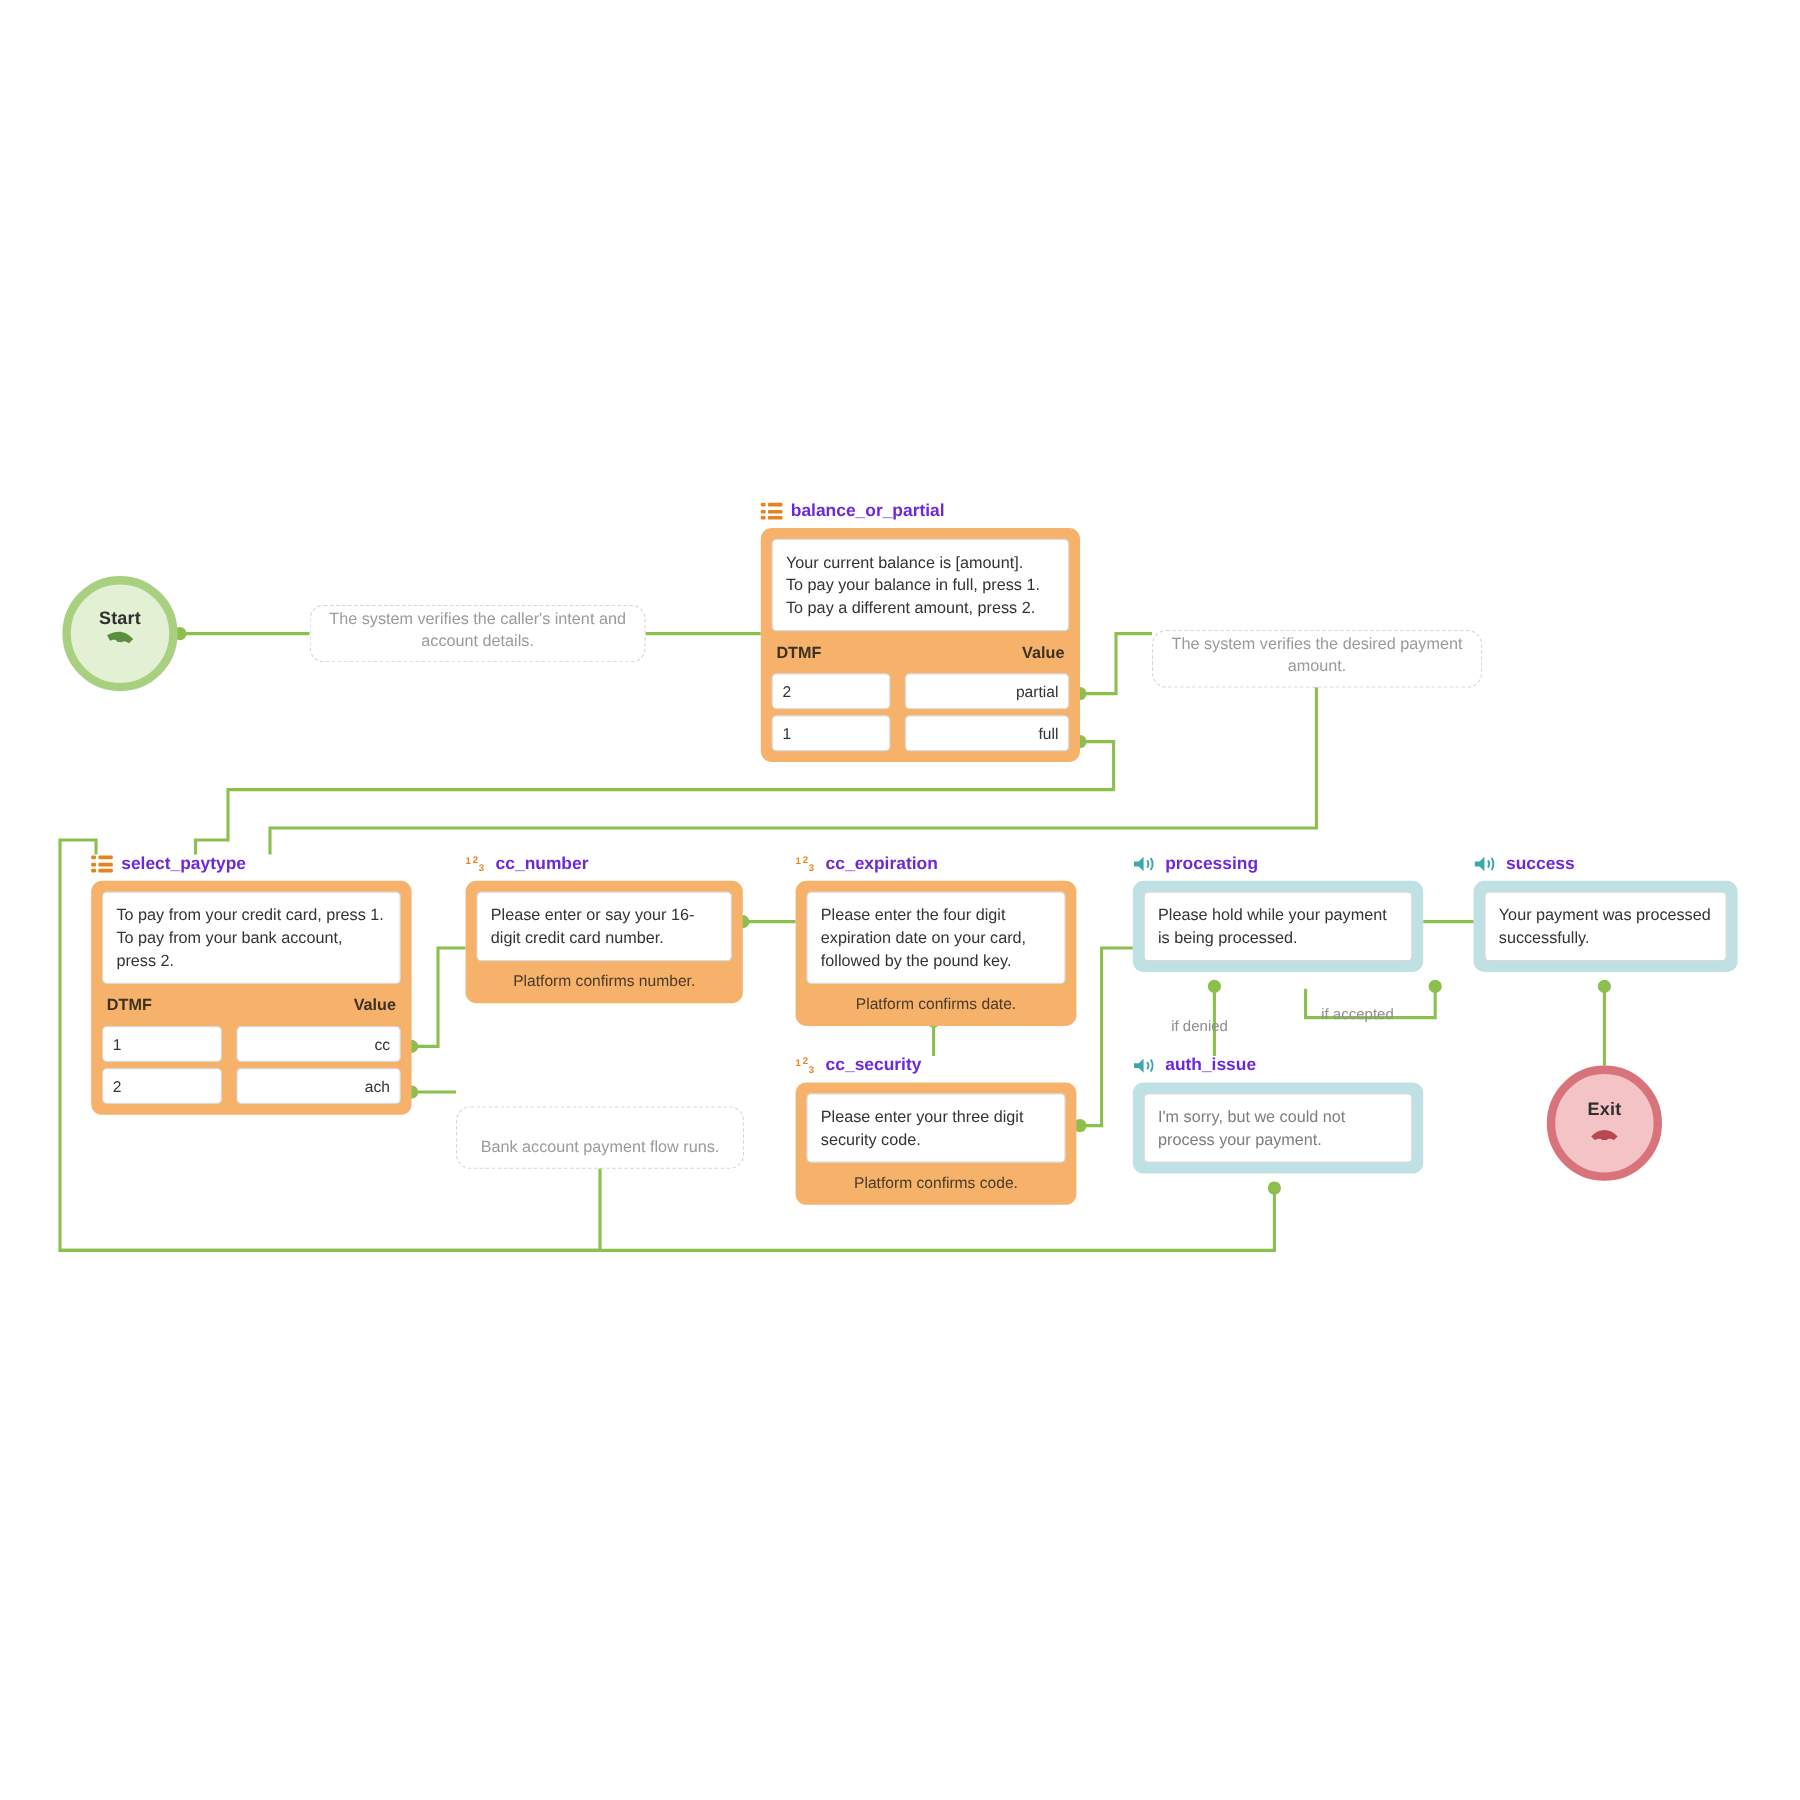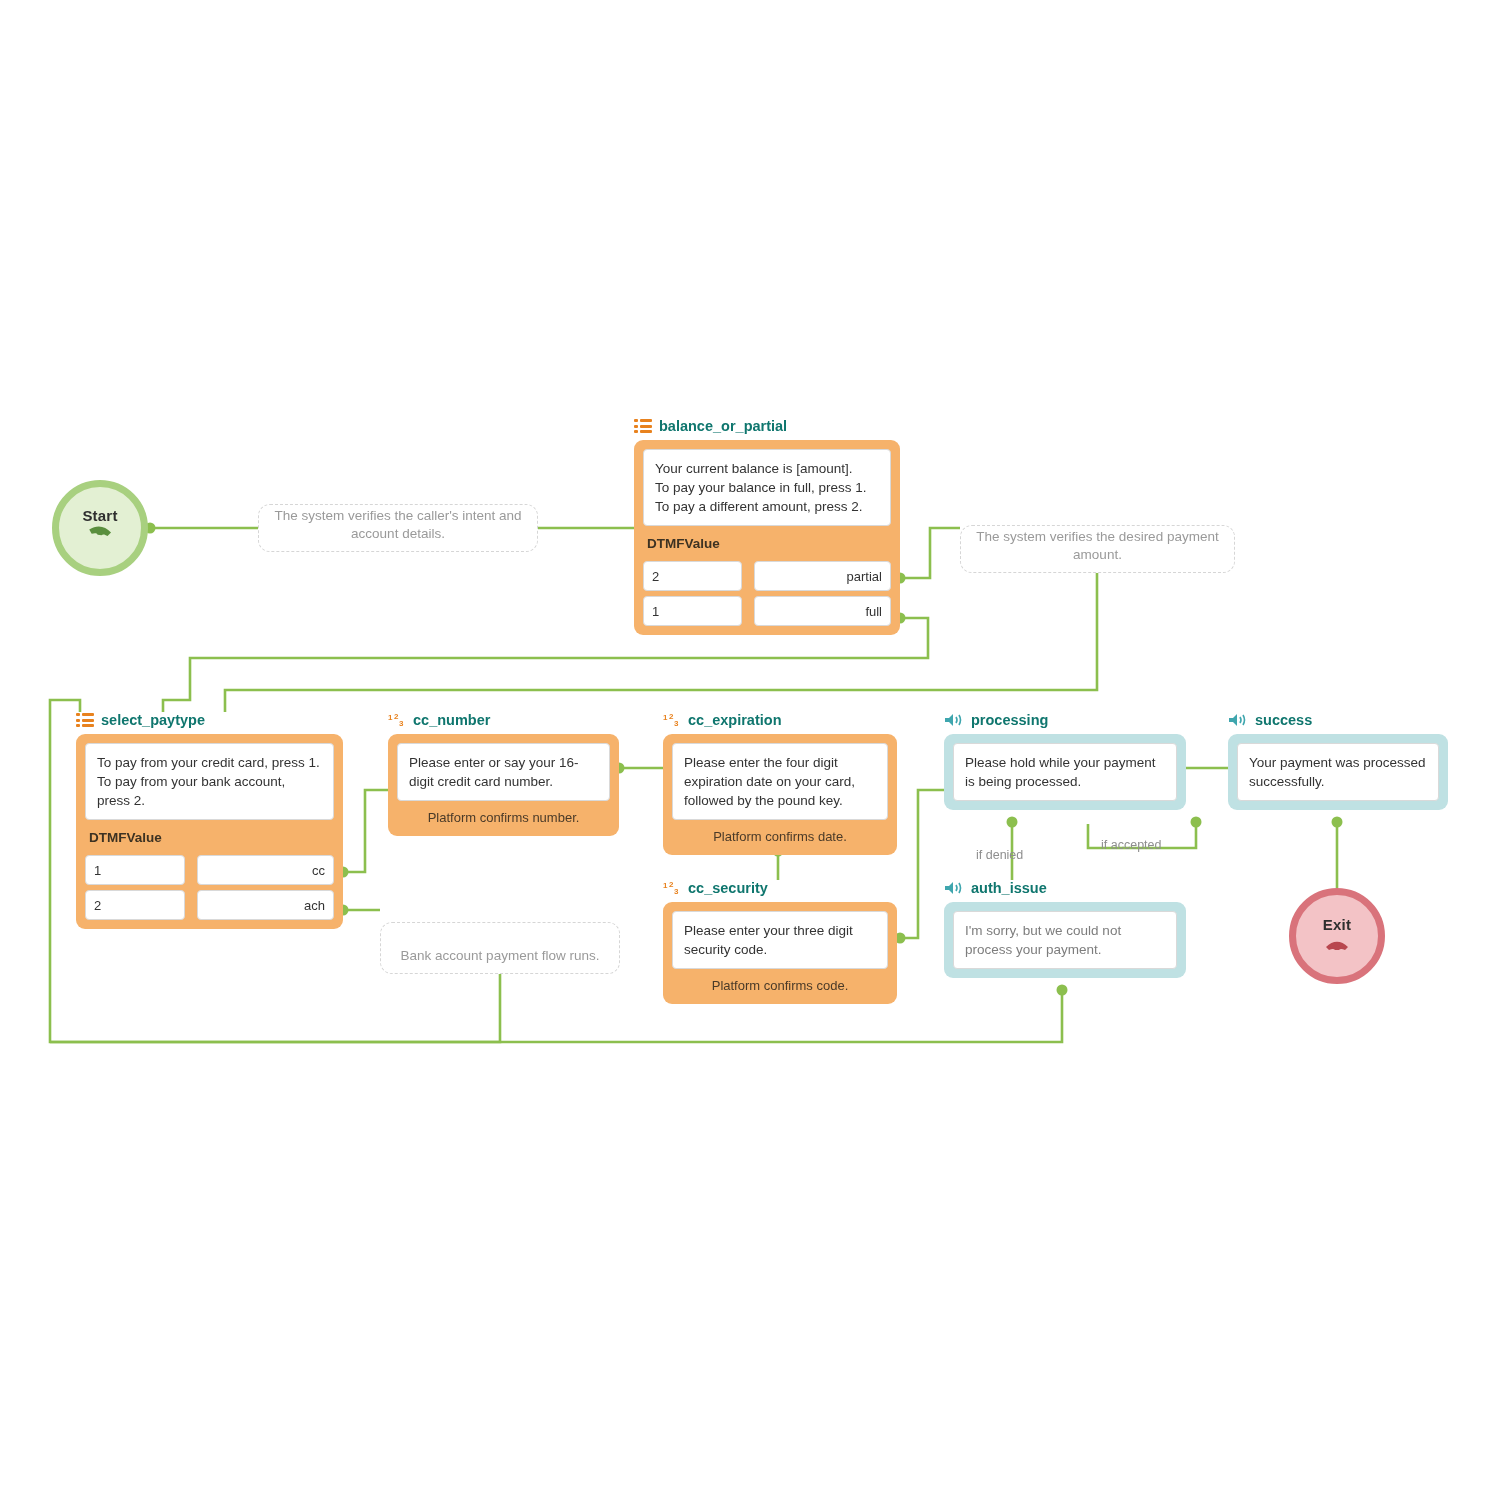--- a/index.html
+++ b/index.html
@@ -37,40 +37,40 @@
     border:1.5px dashed #d6d6d6;border-radius:12px;background:#ffffff;
     color:#9a9a9a;font-size:13.5px;line-height:1.35;
     display:flex;align-items:flex-end;justify-content:center;text-align:center;
     padding:8px 14px;
   }
 
   
   .node{position:absolute;box-sizing:border-box;}
   .node-title{
     display:flex;align-items:flex-start;gap:7px;
-    font-size:14.5px;font-weight:bold;color:#0f766e;margin-bottom:6px;
+    font-size:14.5px;font-weight:bold;color:#6d28d9;margin-bottom:6px;
     white-space:nowrap;
   }
   .node-body{
     border-radius:9px;padding:9px;box-sizing:border-box;
   }
   .node-orange .node-body{background:#f6b26b;}
   .node-blue   .node-body{background:#bfe1e3;}
 
   .prompt{
     background:#ffffff;border:1px solid #d9d9d9;border-radius:4px;
     padding:9px 11px;font-size:13.5px;line-height:1.42;color:#333;
     box-sizing:border-box;
   }
   .subtext{
     text-align:center;font-size:13px;color:#4a3a28;padding:9px 4px 2px 4px;
   }
 
   .kv-head{
-    display:flex;
+    display:flex;justify-content:space-between;
     font-size:13.5px;font-weight:bold;color:#3d3222;
     padding:10px 4px 5px 4px;
   }
   .kv-row{display:flex;gap:12px;margin-top:5px;}
   .kv-key,.kv-val{
     background:#ffffff;border:1px solid #d9d9d9;border-radius:4px;
     font-size:13px;color:#333;padding:5px 8px;box-sizing:border-box;height:30px;
     display:flex;align-items:center;
   }
   .kv-key{width:42%;justify-content:flex-start;}

